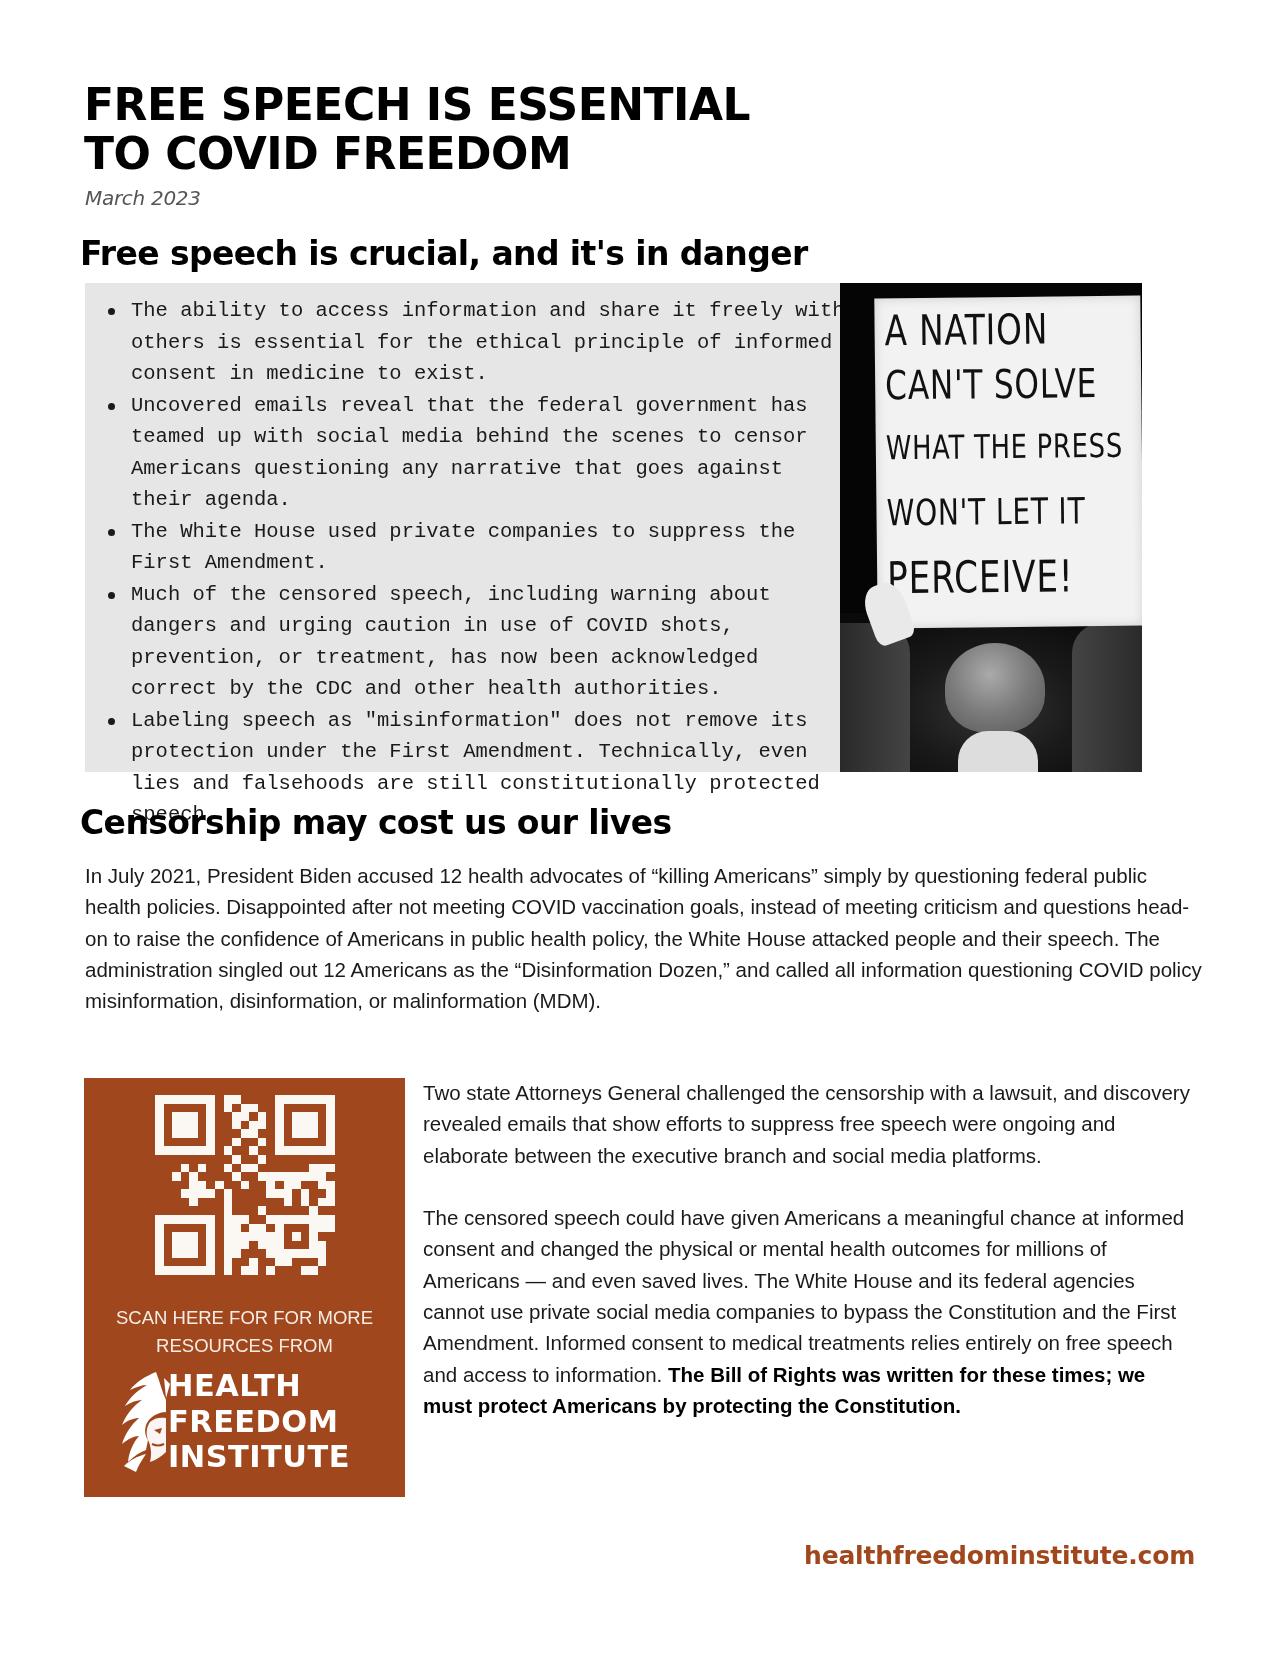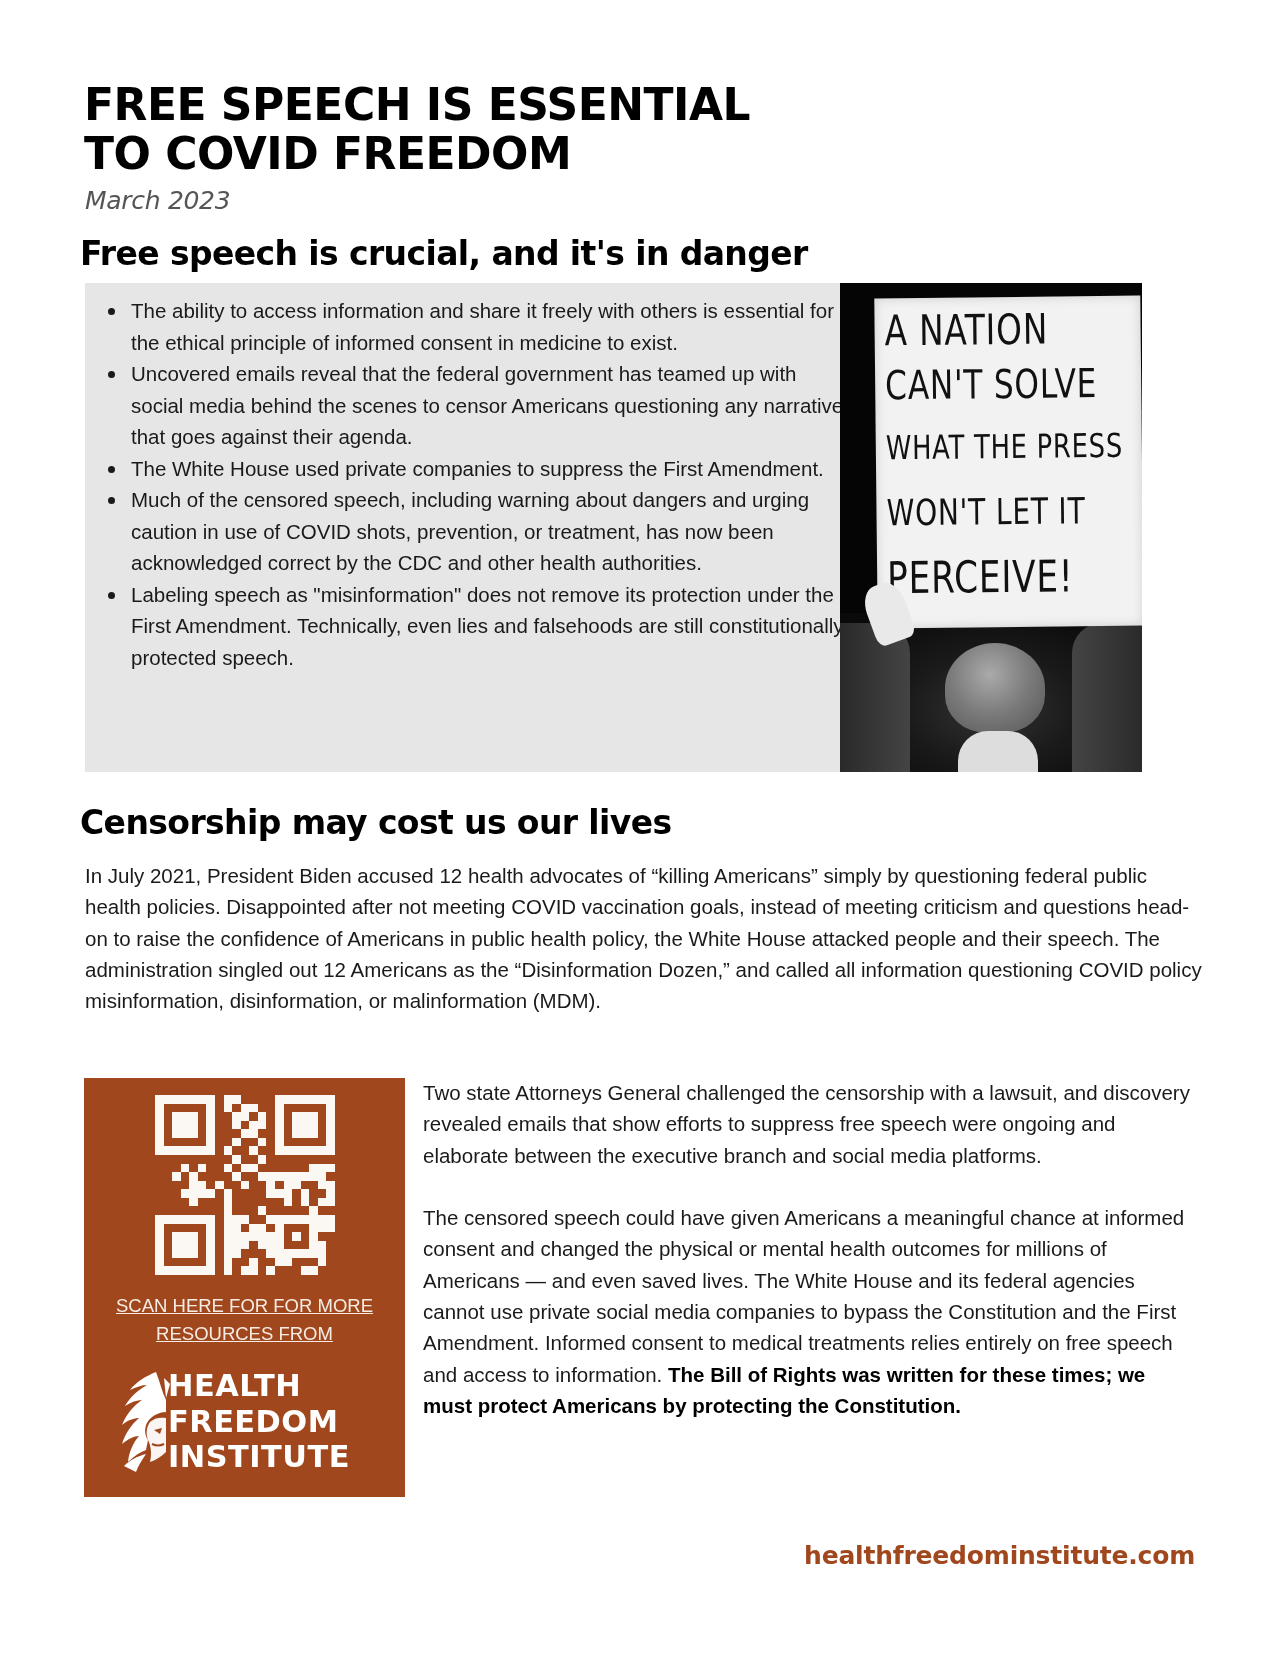--- a/index.html
+++ b/index.html
@@ -8,35 +8,35 @@
 
   .title {
     position: absolute; left: 84px; top: 80px; width: 760px;
     font-family: "DejaVu Sans", sans-serif; font-weight: 700;
     font-size: 44px; line-height: 49px; letter-spacing: -0.5px; color: #000;
   }
   .title span { display: block; }
   .date {
     position: absolute; left: 85px; top: 186px;
     font-family: "DejaVu Sans", sans-serif; font-weight: 200; font-style: italic;
-    font-size: 25px; color: #555; letter-spacing: -0.3px;
+    font-size: 20px; color: #555; letter-spacing: -0.3px;
   }
   .h2 {
     position: absolute; left: 68px;
     font-family: "DejaVu Sans", sans-serif; font-weight: 700;
     font-size: 33px; letter-spacing: -0.6px; color: #000; white-space: nowrap; margin-left: 12px;
   }
   .h2.s1 { top: 234px; }
   .h2.s2 { top: 803px; }
 
   .graybox {
     position: absolute; left: 85px; top: 283px; width: 777px; height: 489px;
     background: #e6e6e6;
   }
-  .graybox ul { list-style: none; padding: 12px 0 0 46px; }
+  .graybox ul { list-style: none; padding: 12px 0 0 46px; font-family: Liberation Mono, monospace; }
   .graybox li {
     position: relative; font-size: 20.5px; line-height: 31.5px; color: #1a1a1a;
     padding-right: 8px;
   }
   .graybox li::before {
     content: ""; position: absolute; left: -23px; top: 13px;
     width: 7px; height: 7px; border-radius: 50%; background: #1a1a1a;
   }
 
   .photo {
@@ -89,22 +89,22 @@
     position: absolute; left: 84px; top: 1078px; width: 321px; height: 419px;
     background: #a1471d;
   }
   .qr {
     position: absolute; left: 71px; top: 17px; width: 180px; height: 180px;
     display: grid; grid-template-columns: repeat(21, 1fr); grid-template-rows: repeat(21, 1fr);
   }
   .qr i { display: block; }
   .qr i.on { background: #fbf7f3; }
   .scan {
-    position: absolute; left: 0; top: 214px; width: 321px; text-align: center;
-    color: #f6ece4; font-size: 18.5px; line-height: 28px; text-decoration: underline;
+    position: absolute; left: 0; top: 226px; width: 321px; text-align: center;
+    color: #f6ece4; font-size: 18.5px; line-height: 28px;
   }
   .logo {
     position: absolute; left: 32px; top: 290px; width: 270px; height: 110px;
   }
   .lion { position: absolute; left: 0; top: 2px; width: 58px; height: 104px; }
   .logo-text {
     position: absolute; left: 52px; top: 0;
     font-family: "DejaVu Sans", sans-serif; font-weight: 700; color: #fff;
     font-size: 31px; line-height: 35.5px; letter-spacing: 0.5px;
     transform: scaleX(0.98); transform-origin: left;

